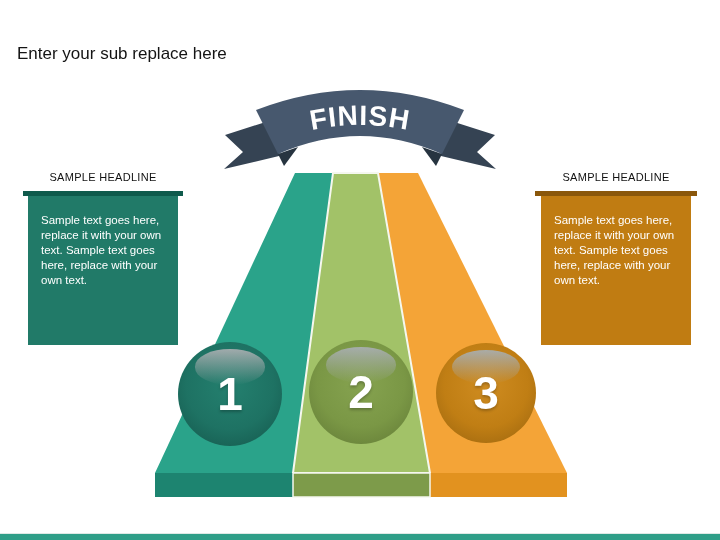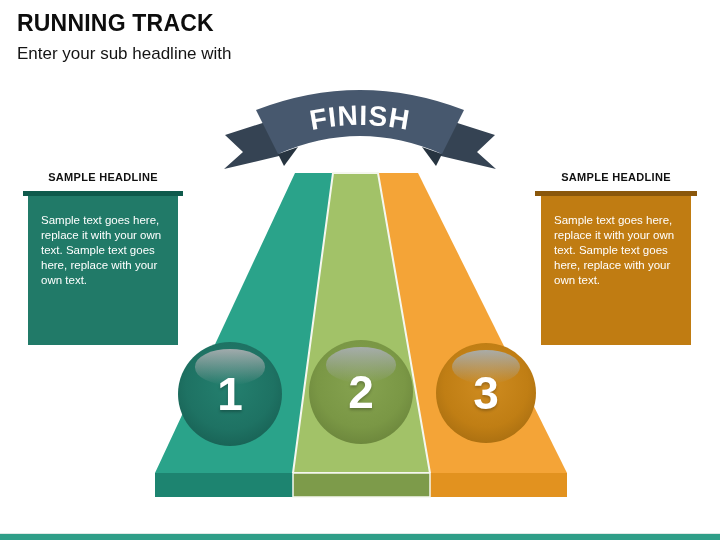--- a/index.html
+++ b/index.html
@@ -35,21 +35,21 @@
     position:absolute; left:16%; top:7%; width:68%; height:34%; border-radius:50%;
     background:linear-gradient(to bottom, rgba(168,174,176,0.95) 0%, rgba(168,174,176,0.3) 68%, rgba(168,174,176,0) 100%);
   }
   .sphere .num {
     position:relative; color:#ffffff; font-size:46px; font-weight:bold;
     text-shadow:0 2px 3px rgba(0,0,0,0.25); line-height:1;
   }
   
   .panel-headline {
     position:absolute; top:171px; text-align:center;
-    font-size:11px; font-weight:bold; color:#111; letter-spacing:0.3px;
+    font-size:11px; font-weight:normal; color:#111; letter-spacing:0.3px;
   }
   .panel-headline.left  { left:23px;  width:160px; }
   .panel-headline.right { left:535px; width:162px; }
   .panel-lip { position:absolute; top:191px; height:5px; }
   .panel-lip.left  { left:23px;  width:160px; background:#0f5a4c; }
   .panel-lip.right { left:535px; width:162px; background:#8a570b; }
   .panel-box { position:absolute; top:196px; width:150px; height:149px; }
   .panel-box.left  { left:28px;  background:#217a68; }
   .panel-box.right { left:541px; background:#c07c12; }
   .panel-body {
@@ -59,22 +59,21 @@
   .bottom-bar {
     position:absolute; left:0; top:533px; width:720px; height:7px; background:#2f9e88;
     border-top:1px solid #dfe9e6;
   }
 </style>
 </head>
 <body>
 
 <div class="slide">
 
-  <div class="title">RUNNING TRACK</div>
-  <div class="subtitle">Enter your sub headline with</div>
+  <div class="subtitle">Enter your sub replace here</div>
 
   <svg class="banner-svg" viewBox="0 0 276 96" aria-hidden="true">
 
     <path d="M50,36 L3,51 L21,68 L2,85 L57,72 L62,50 Z" fill="#354353"></path>
 
     <path d="M226,36 L273,51 L255,68 L274,85 L219,72 L214,50 Z" fill="#354353"></path>
 
     <path d="M56,70 L76,63 L62,82 Z" fill="#273440"></path>
     <path d="M220,70 L200,63 L214,82 Z" fill="#273440"></path>
 

